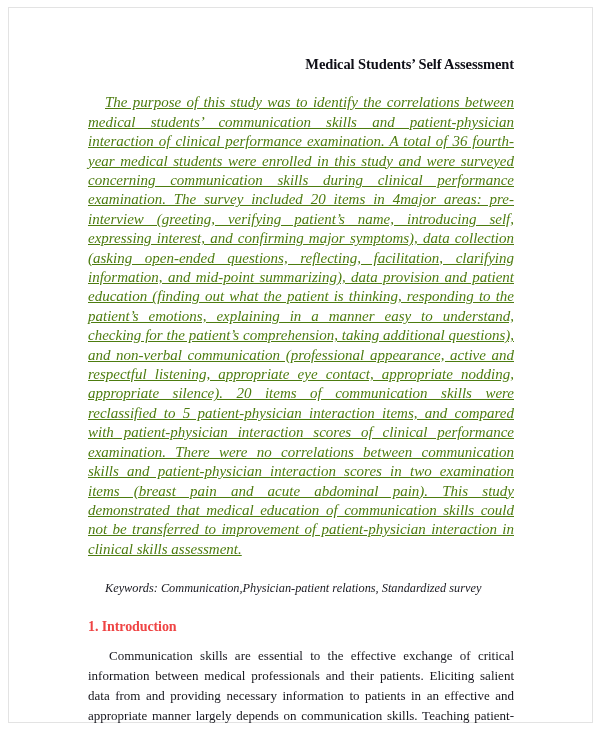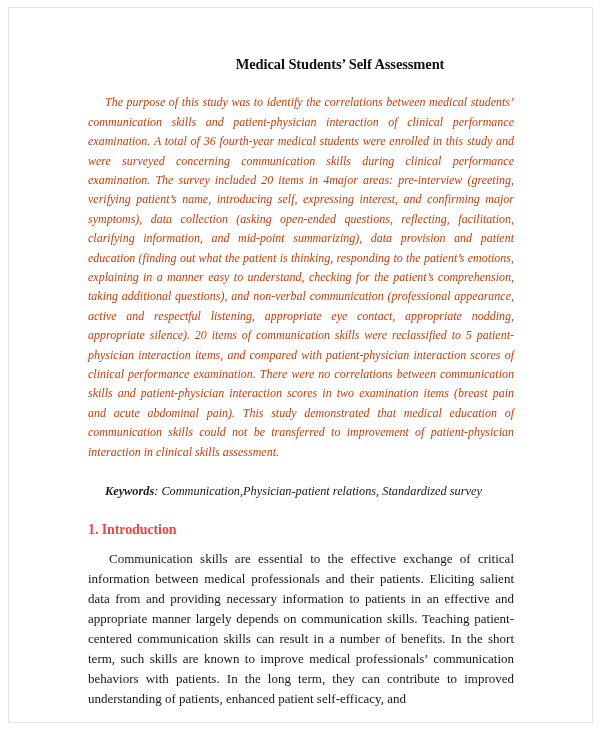--- a/index.html
+++ b/index.html
@@ -33,51 +33,52 @@
     left: 79px;   
     top: 48px;
     width: 426px; 
   }
 
   
   .doc-title {
     font-size: 14.5px;
     font-weight: bold;
     letter-spacing: -0.1px;
-    text-align: center;
+    text-align: right;
     padding-left: 78px;
     margin: 0 0 20px 0;
     line-height: 1.2;
     color: #101018;
   }
 
   
   .abstract {
     font-style: italic;
-    font-size: 12px;
+    font-size: 15px;
     line-height: 19.4px;
     text-align: justify;
     text-justify: inter-word;
     margin: 0;
     text-indent: 17px;
-    color: #c2410c;
+    color: #4d7c0f;
     hyphens: none;
+    text-decoration: underline;
   }
 
   
   .keywords {
     font-size: 12.3px;
     line-height: 19px;
     font-style: italic;
     margin: 20px 0 0 0;
     padding-left: 17px;
     color: #18181f;
   }
   .keywords .kw-label {
-    font-weight: bold;
+    font-weight: normal;
     font-style: italic;
   }
 
   
   .section-heading {
     font-size: 14px;
     font-weight: bold;
     margin: 21px 0 10px 0;
     line-height: 1.2;
     color: #ef4444;

